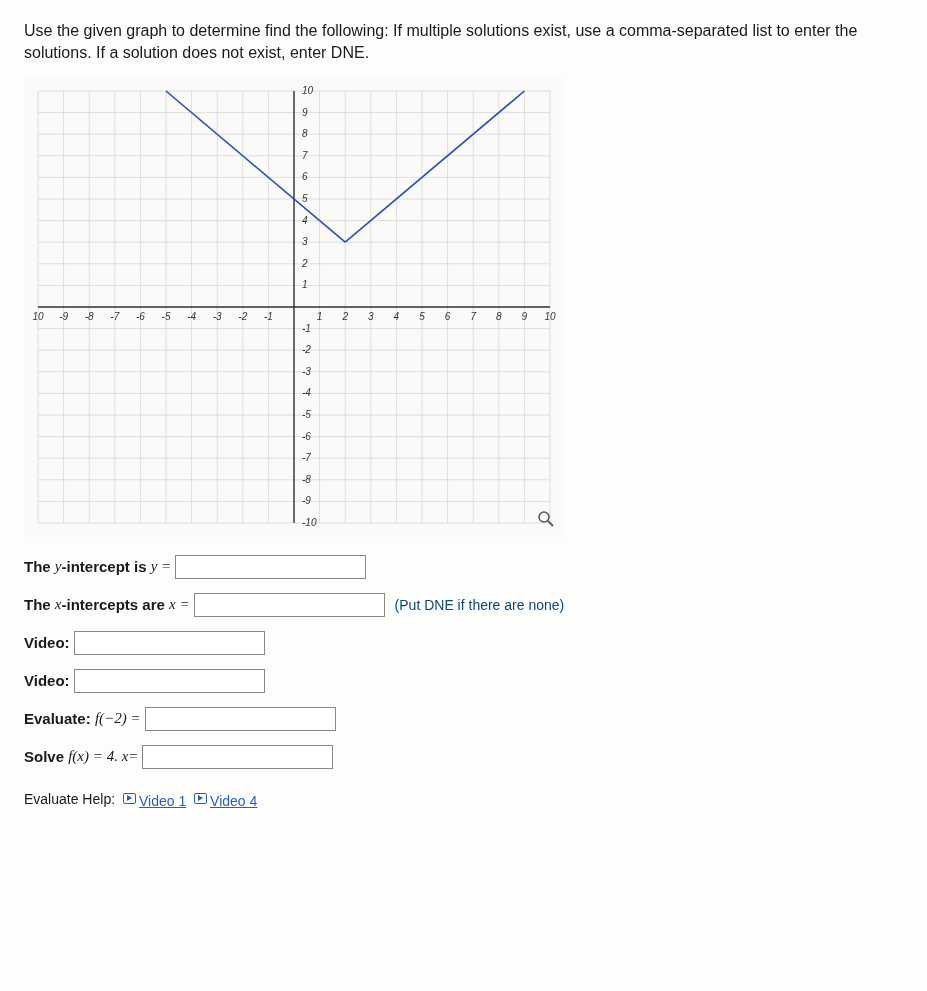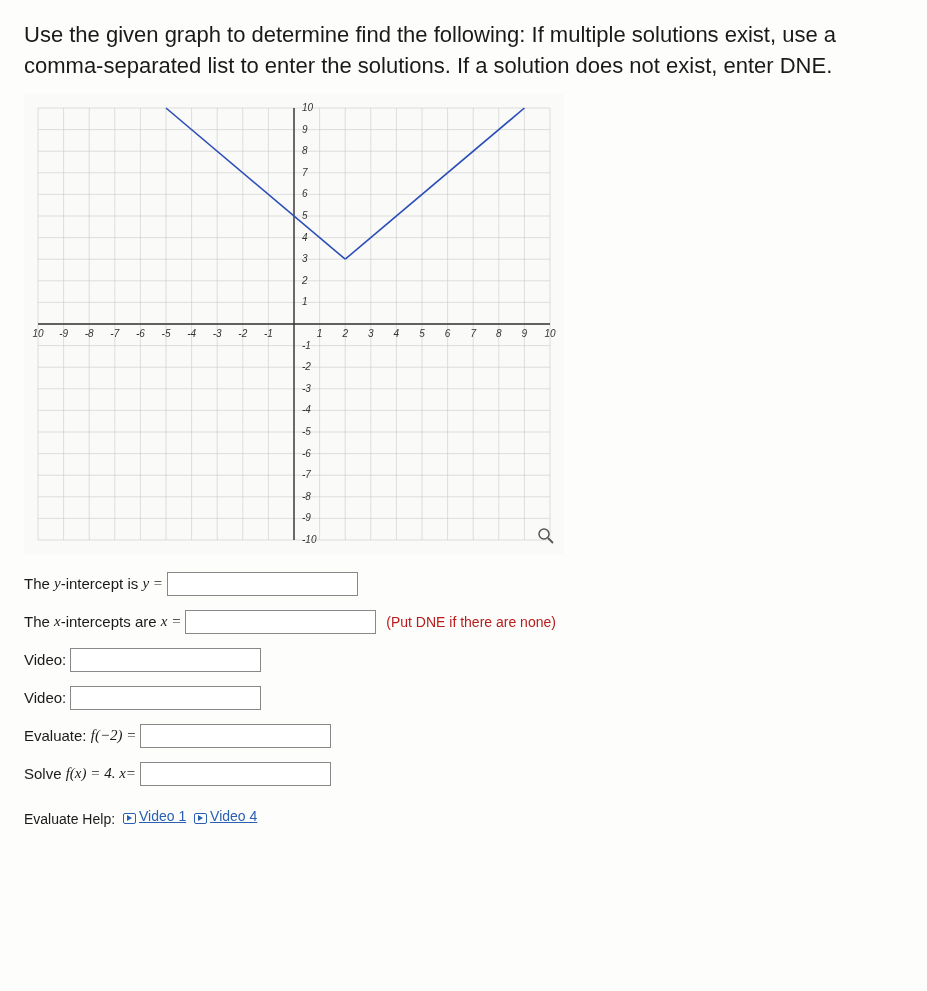--- a/index.html
+++ b/index.html
@@ -5,65 +5,65 @@
   * { box-sizing: border-box; }
   body {
     margin: 0;
     padding: 20px 24px;
     font-family: Arial, Helvetica, sans-serif;
     color: #1a1a1a;
     background: #fdfdfc;
     width: 927px;
   }
   .prompt-text {
-    font-size: 22px;
+    font-size: 16px;
     line-height: 1.4;
     margin-bottom: 12px;
   }
   .graph-container {
     margin: 6px 0 18px 0;
   }
   svg.graph {
     background: #fafaf8;
     display: block;
   }
   .q-row {
     margin: 14px 0;
     font-size: 15px;
     display: flex;
     align-items: center;
     flex-wrap: wrap;
   }
-  .q-row .label-text { white-space: pre; }
+  .q-row .label-text { white-space: pre; font-weight: bold; }
   .q-row .math { font-style: italic; font-family: "Times New Roman", serif; }
   .answer-box {
     display: inline-block;
     min-width: 40px;
     height: 24px;
     border: 1px solid #888;
     background: #fff;
     margin: 0 4px;
     padding: 2px 4px;
     font-size: 14px;
     vertical-align: middle;
   }
   .answer-box.wide { min-width: 120px; }
   .answer-box.med { min-width: 62px; }
-  .hint { margin-left: 6px; font-size: 14px; color:#b91c1c; }
+  .hint { margin-left: 6px; font-size: 14px; color:#0c4a6e; }
   .help-row {
     margin-top: 22px;
     font-size: 14px;
   }
   .video-link {
     color: #2a5fb2;
     text-decoration: underline;
     margin-left: 4px;
     cursor: pointer;
     display: inline-flex;
-    align-items: flex-end;
+    align-items: flex-start;
     gap: 3px;
   }
   .play-icon {
     display: inline-block;
     width: 13px; height: 11px;
     border: 1px solid #2a5fb2;
     border-radius: 2px;
     position: relative;
   }
   .play-icon::after {

